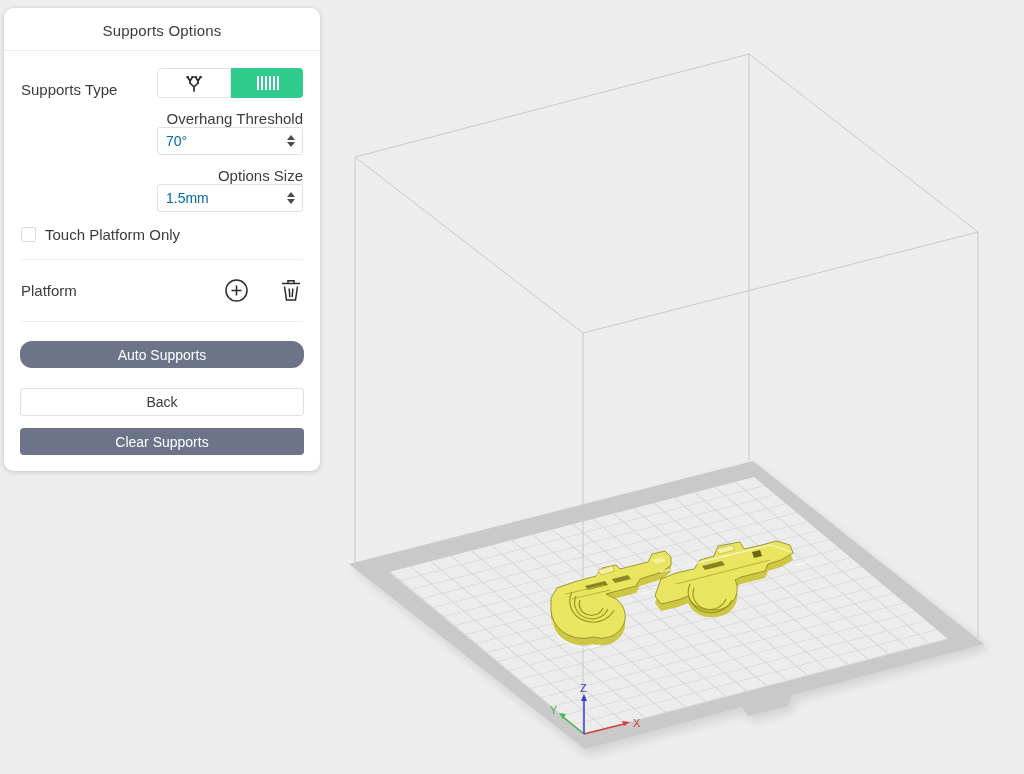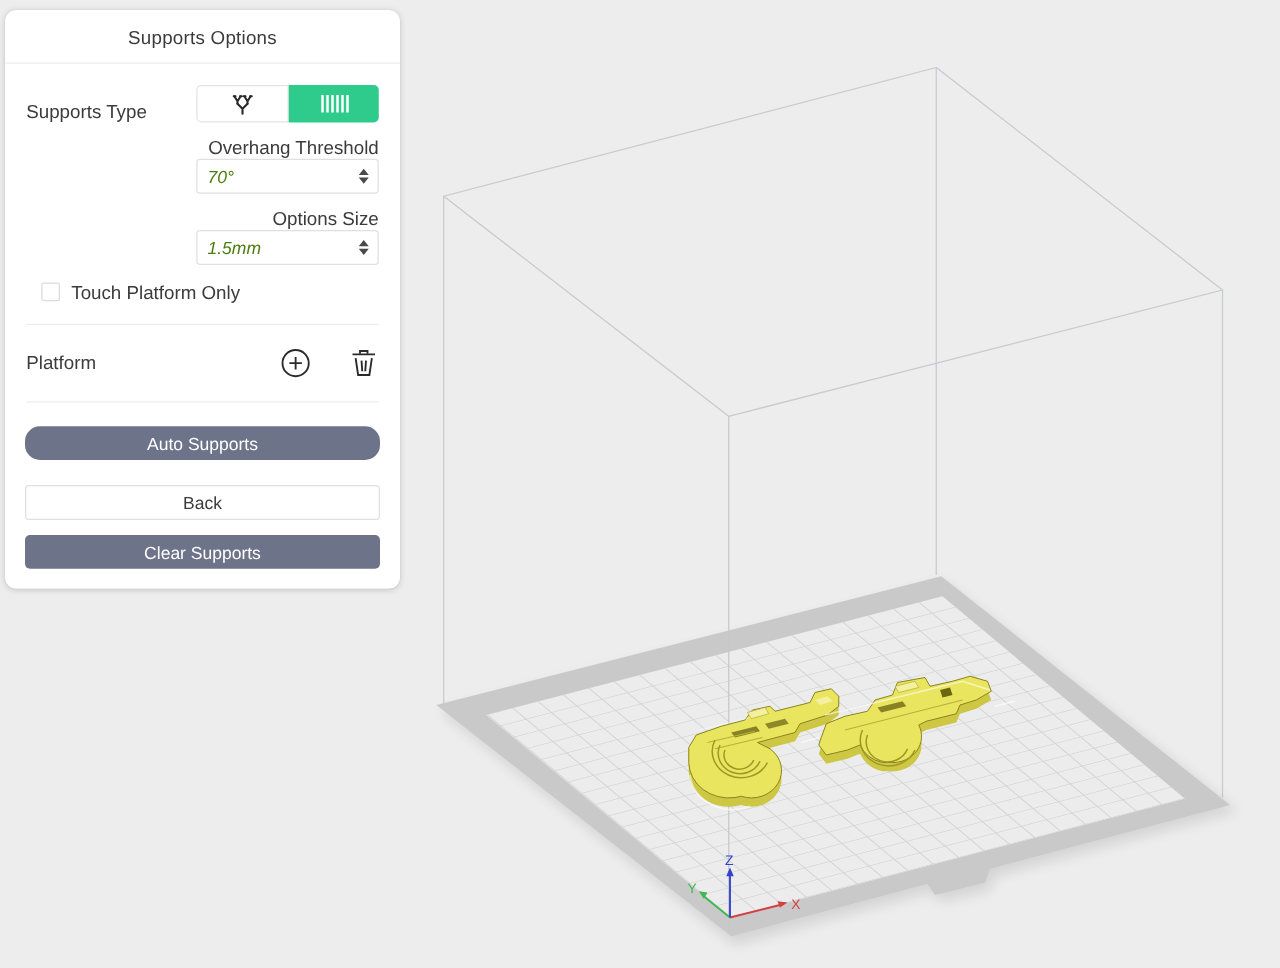--- a/index.html
+++ b/index.html
@@ -48,28 +48,28 @@
   .seg.right{
     background:var(--accent-green,#2ecb8d);border-radius:0 4px 4px 0;
   }
 
   
   .spin-input{
     width:146px;height:28px;box-sizing:border-box;
     border:1px solid #e0e0e0;border-radius:3px;background:#fff;
     display:flex;align-items:center;padding:0 7px 0 8px;
   }
-  .spin-input .val{flex:1;font-size:14px;color:#4d7c0f;font-style:italic;}
+  .spin-input .val{flex:1;font-size:14px;color:#0369a1;}
   .spin-btns{display:flex;flex-direction:column;gap:2px;align-items:center;}
   .tri{width:0;height:0;border-left:4px solid transparent;border-right:4px solid transparent;cursor:pointer;}
   .tri.up{border-bottom:5px solid #4a4a4a;}
   .tri.down{border-top:5px solid #4a4a4a;}
 
   
-  .check-row{display:flex;align-items:flex-start;padding:0 17px;margin:14px 12px 16px;}
+  .check-row{display:flex;align-items:center;padding:0 17px;margin:14px 0 16px;}
   .checkbox{
     width:13px;height:13px;border:1px solid #dcdcdc;border-radius:2px;
     background:#fff;margin-right:9px;cursor:pointer;flex:0 0 auto;
   }
   .check-row .lbl{font-size:15px;}
 
   
   .manual-row{display:flex;align-items:center;padding:0 17px;margin:18px 0;}
   .manual-row .lbl{font-size:15px;flex:1;}
   .icon-btn{background:none;border:0;padding:0;cursor:pointer;display:flex;align-items:center;}

